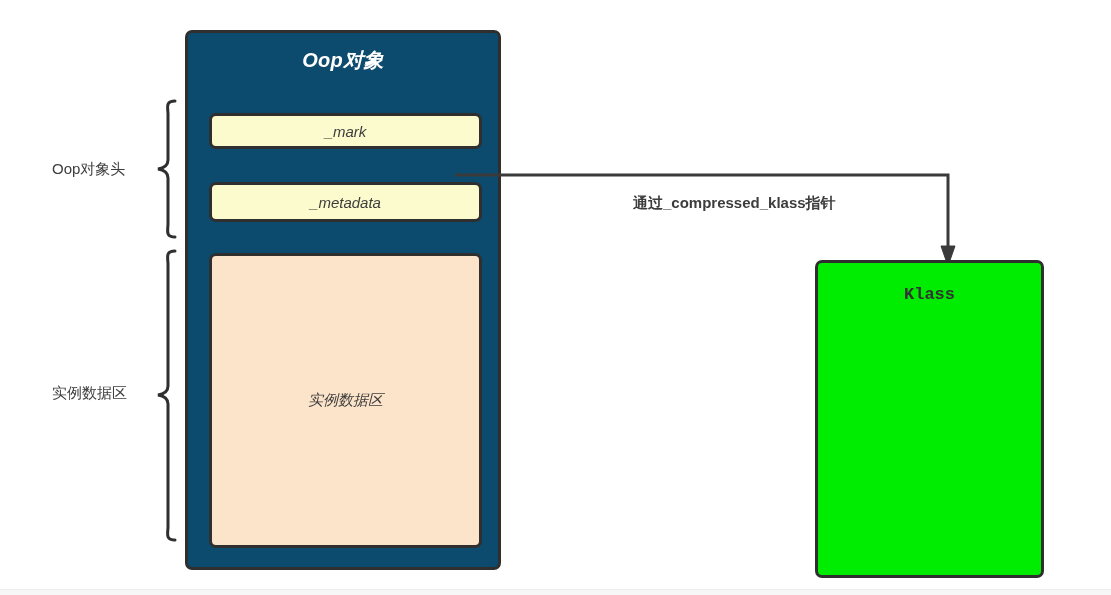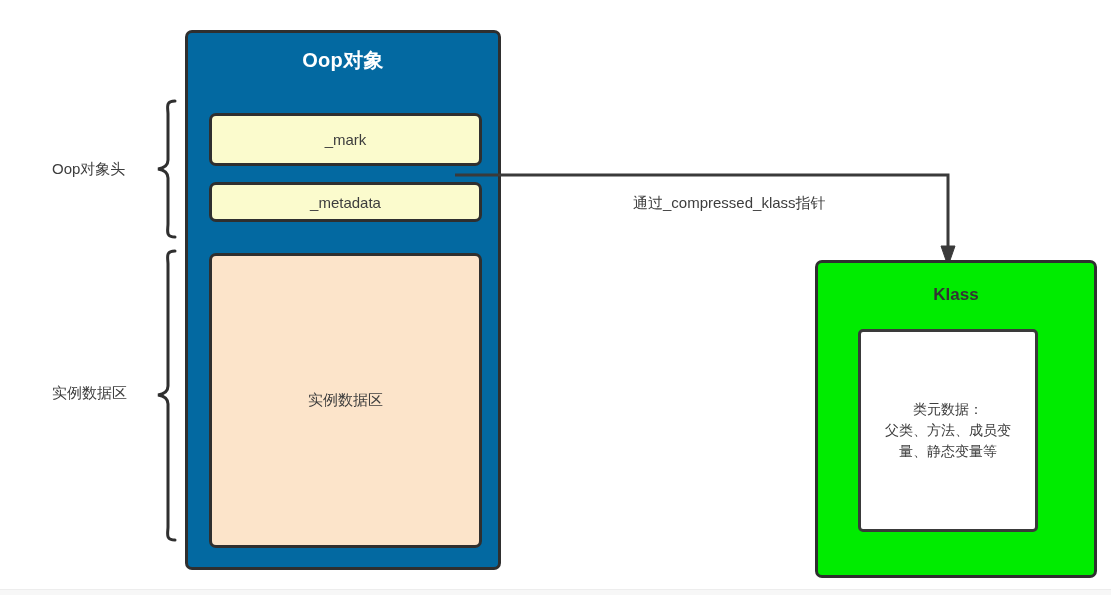--- a/index.html
+++ b/index.html
@@ -29,24 +29,25 @@
     border-top: 1px solid #ededed;
   }
 
   
   #oop-box {
     position: absolute;
     left: 185px;
     top: 30px;
     width: 316px;
     height: 540px;
-    background: #0369a1;
+    background: #0c4a6e;
     border: 3px solid #2f2f2f;
     border-radius: 7px;
     box-sizing: border-box;
+    font-style: italic;
   }
   #oop-title {
     position: absolute;
     left: 0;
     top: 14px;
     width: 100%;
     text-align: center;
     color: #ffffff;
     font-size: 20px;
     font-weight: bold;
@@ -60,21 +61,21 @@
     border: 3px solid #2f2f2f;
     border-radius: 7px;
     display: flex;
     align-items: center;
     justify-content: center;
     color: #3d3d3d;
     font-size: 15px;
   }
   #mark-box {
     top: 80px;
-    height: 53px;
+    height: 36px;
     background: #fbfbcd;
   }
   #metadata-box {
     top: 149px;
     height: 40px;
     background: #fbfbcd;
   }
   #instance-box {
     top: 220px;
     height: 295px;
@@ -109,34 +110,36 @@
   }
   #connector-label {
     position: absolute;
     left: 630px;
     top: 194px;
     font-size: 15px;
     color: #3d3d3d;
     background: #ffffff;
     padding: 0 3px;
     white-space: nowrap;
+    font-weight: bold;
   }
 
   
   #klass-box {
     position: absolute;
     left: 815px;
     top: 260px;
-    width: 282px;
+    width: 229px;
     height: 318px;
     background: #00ec00;
     border: 3px solid #2f2f2f;
     border-radius: 7px;
     box-sizing: border-box;
     overflow: visible;
+    font-family: Liberation Mono, monospace;
   }
   #klass-title {
     position: absolute;
     left: 0;
     top: 22px;
     width: 100%;
     text-align: center;
     color: #333333;
     font-size: 17px;
     font-weight: bold;
@@ -206,22 +209,17 @@
   <div id="label-instance" class="side-label">实例数据区</div>
 
   <svg id="connector" viewBox="0 0 540 110">
     <path d="M0 5 L493 5 L493 80" fill="none" stroke="#3a3a3a" stroke-width="3"></path>
     <path d="M493 96 L486 76 L500 76 Z" fill="#3a3a3a" stroke="#3a3a3a" stroke-width="1"></path>
   </svg>
   <div id="connector-label">通过_compressed_klass指针</div>
 
   <div id="klass-box">
     <div id="klass-title">Klass</div>
-    <div id="klass-inner">
-      <div id="klass-meta-text">类元数据：
-父类、方法、成员变
-量、静态变量等</div>
-    </div>
   </div>
 
   <div id="bottom-band"></div>
 
 </div>
 
 </body></html>

